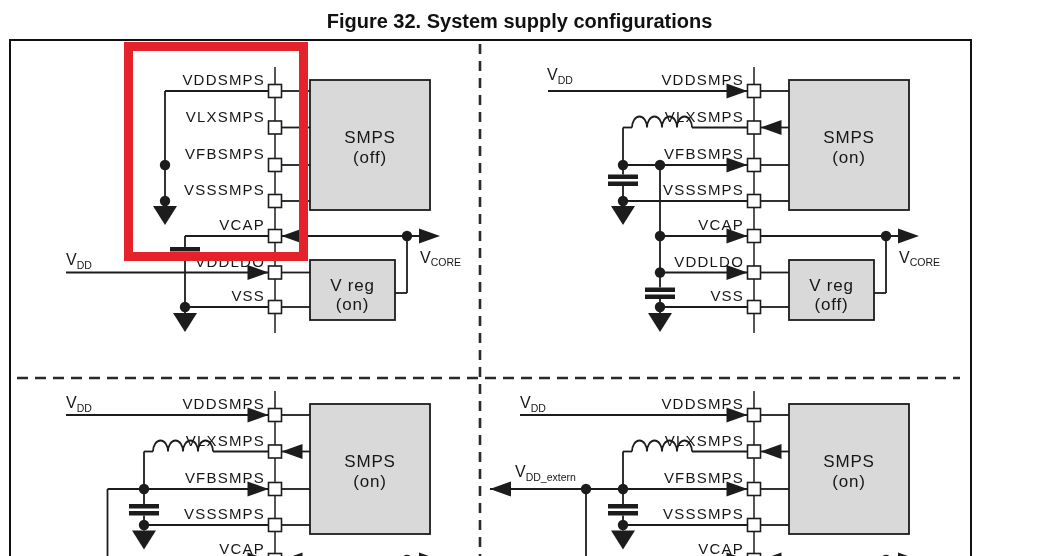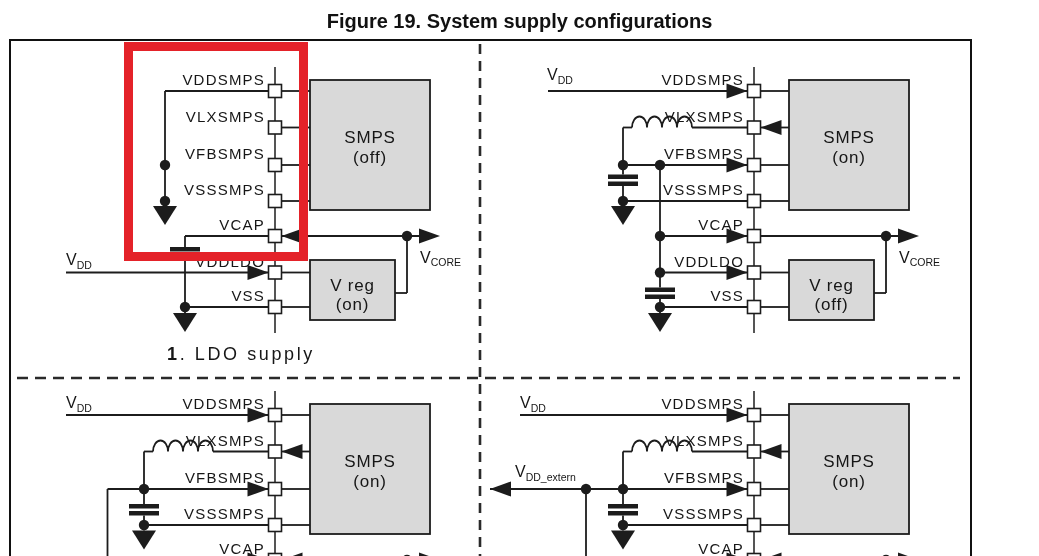--- a/index.html
+++ b/index.html
@@ -19,21 +19,21 @@
   svg text {
     font-family:"Liberation Sans","DejaVu Sans",sans-serif;
     fill:#161616;
   }
   .schem { position:absolute; left:0; top:0; }
 </style>
 </head>
 <body>
 
 <div class="stage">
-  <div class="fig-title">Figure 19. System supply configurations</div>
+  <div class="fig-title">Figure 32. System supply configurations</div>
 
   <svg id="schem" class="schem" width="1039" height="556" viewBox="0 0 1039 556">
       <rect x="10" y="40" width="961" height="600" fill="none" stroke="#111" stroke-width="2"></rect>
       <line x1="17" y1="378" x2="960" y2="378" stroke="#2a2a2a" stroke-width="2.6" stroke-dasharray="11 7"></line>
       <line x1="480" y1="44" x2="480" y2="556" stroke="#2a2a2a" stroke-width="2.6" stroke-dasharray="10 7"></line>
       <line x1="275" y1="67" x2="275" y2="333" stroke="#1c1c1c" stroke-width="1.5"></line>
       <rect x="310" y="80" width="120" height="130" fill="#d9d9d9" stroke="#1c1c1c" stroke-width="1.8"></rect>
       <text x="370" y="143" font-size="17" letter-spacing="0.8" text-anchor="middle">SMPS</text>
       <text x="370" y="163" font-size="17" letter-spacing="0.8" text-anchor="middle">(off)</text>
       <line x1="281.5" y1="91" x2="310" y2="91" stroke="#1c1c1c" stroke-width="1.8"></line>
@@ -229,16 +229,13 @@
       <text x="744" y="445.5" font-size="15" letter-spacing="1.2" text-anchor="end">VLXSMPS</text>
       <rect x="747.5" y="482.5" width="13" height="13" fill="#ffffff" stroke="#1c1c1c" stroke-width="1.6"></rect>
       <text x="744" y="483" font-size="15" letter-spacing="1.2" text-anchor="end">VFBSMPS</text>
       <rect x="747.5" y="518.5" width="13" height="13" fill="#ffffff" stroke="#1c1c1c" stroke-width="1.6"></rect>
       <text x="744" y="519" font-size="15" letter-spacing="1.2" text-anchor="end">VSSSMPS</text>
       <rect x="747.5" y="553.5" width="13" height="13" fill="#ffffff" stroke="#1c1c1c" stroke-width="1.6"></rect>
       <text x="744" y="554" font-size="15" letter-spacing="1.2" text-anchor="end">VCAP</text>
       <rect x="128.5" y="46.5" width="175" height="210" fill="none" stroke="#e42229" stroke-width="9"></rect>
     </svg>
 
-  <div class="caption" style="left:167px; top:344px;">
-    <span class="num">1</span><span>. LDO supply</span>
-  </div>
 </div>
 
 </body></html>

